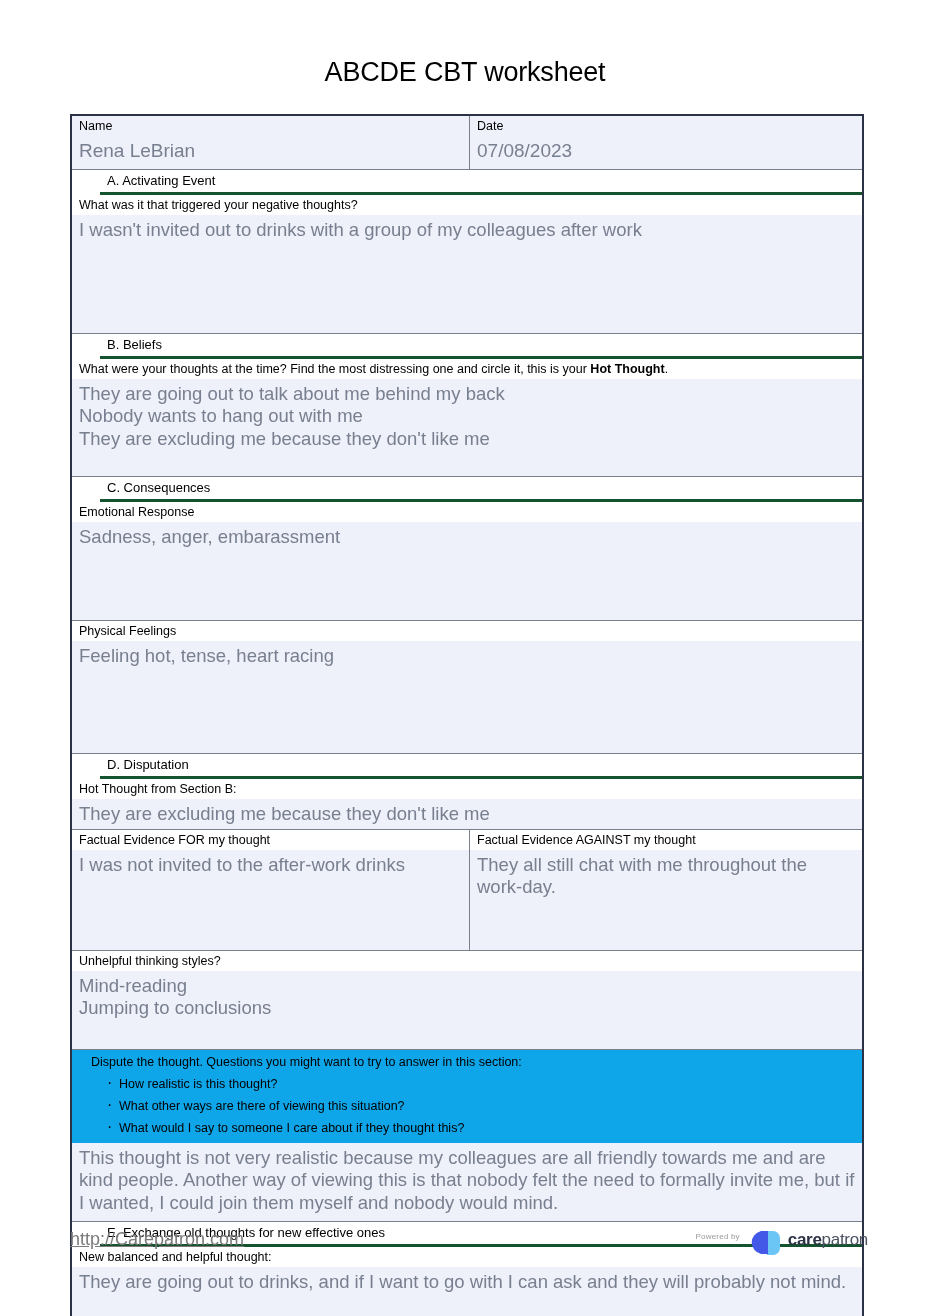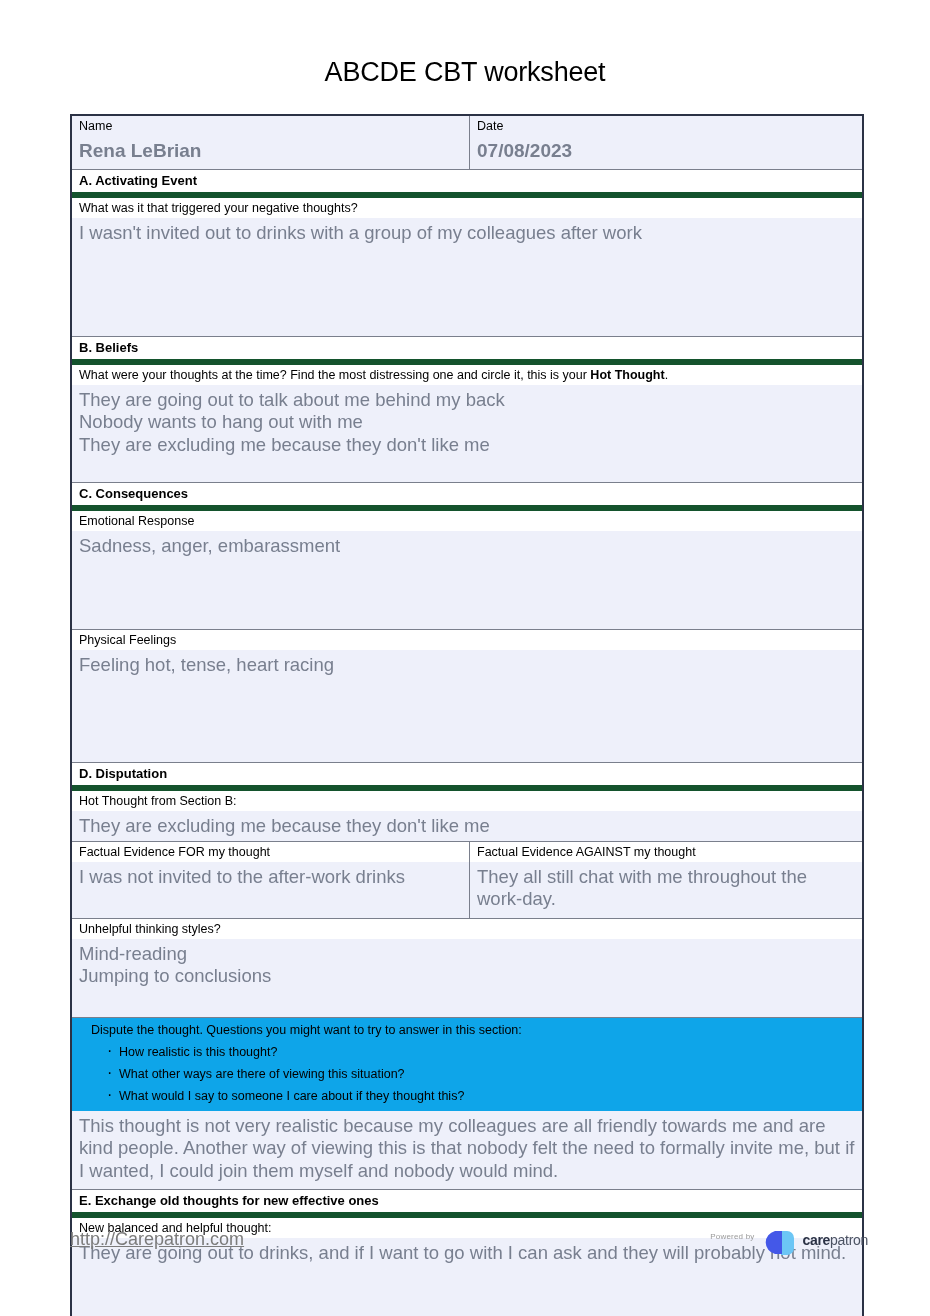--- a/index.html
+++ b/index.html
@@ -39,27 +39,28 @@
     left: 70px;
     top: 114px;
     width: 794px;
     border: 2px solid #2b3245;
     box-sizing: border-box;
     background: #ffffff;
   }
 
   .section-head {
     font-size: 13px;
-    font-weight: bold;
+    font-weight: normal;
     color: #000;
     padding: 4px 6px 4px 7px;
     background: #ffffff;
     line-height: 14px;
     box-sizing: border-box;
-    border-bottom: 6px solid #14532d;
+    border-bottom: 3px solid #14532d;
+    margin-left: 28px;
   }
 
   .field {
     background: #eef0fa;
     box-sizing: border-box;
     border-bottom: 1px solid #7a7f8c;
     padding: 0;
   }
   .field:last-child { border-bottom: none; }
 
@@ -96,30 +97,30 @@
   .two-col > .col.left {
     width: 398px;
     border-right: 1px solid #7a7f8c;
   }
   .two-col > .col.right {
     width: 392px;
     flex: 1;
   }
 
   
-  .idrow .field-value { min-height: 29px; font-size: 19px; font-weight: bold; }
+  .idrow .field-value { min-height: 29px; font-size: 19px; }
   .idrow .field-label { background: #eef0fa; }
 
   
   .h-a   { height: 118px; }
   .h-b   { height: 97px; }
   .h-phys { height: 112px; }
   .h-emo { height: 98px; }
   .h-hot { height: 30px; }
-  .h-ev  { height: 56px; }
+  .h-ev  { height: 100px; }
   .h-styles { height: 78px; }
   .h-e   { height: 80px; }
 
   
   .dispute-q {
     background: #0ea5e9;
     padding: 4px 6px 2px 19px;
     box-sizing: border-box;
   }
   .dispute-q .lead {
@@ -183,21 +184,21 @@
   .powered {
     font-size: 8px;
     color: #9a9a9a;
     line-height: 10px;
     letter-spacing: 0.2px;
     align-self: flex-start;
     padding-top: 2px;
   }
   .logo-mark { width: 34px; height: 26px; display: block; }
   .logo-word {
-    font-size: 14px;
+    font-size: 17px;
     color: #2b3245;
     line-height: 20px;
     letter-spacing: -0.3px;
   }
   .logo-word b { font-weight: bold; }
   .logo-word span.light { color: #4b5262; }
 </style>
 </head>
 <body>
 

